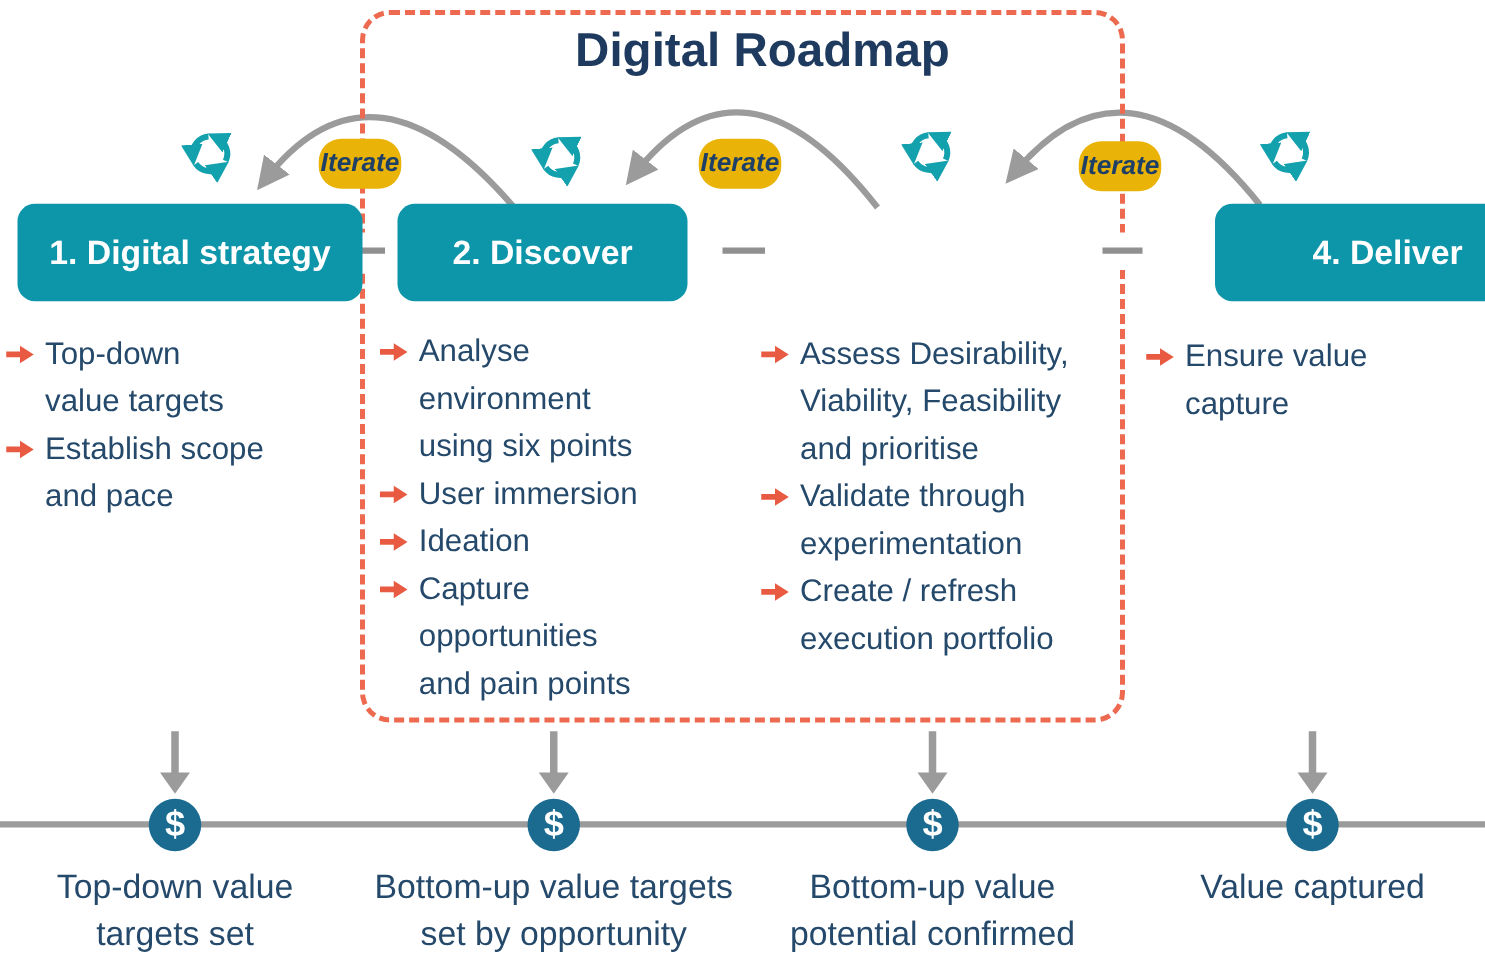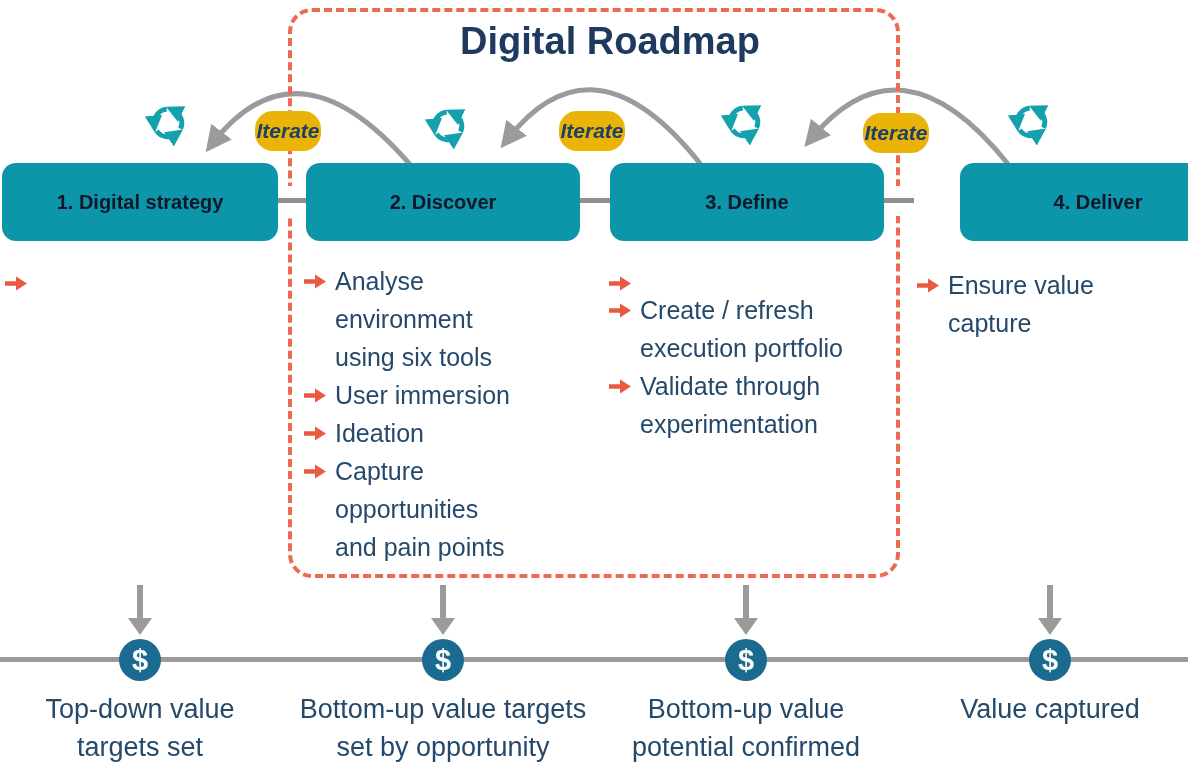--- a/index.html
+++ b/index.html
@@ -27,21 +27,21 @@
     display:flex;align-items:center;justify-content:center;overflow:visible;
   }
   .iterate-pill span{
     font-style:italic;font-weight:bold;font-size:21px;color:#1e3f66;white-space:nowrap;
   }
   
   .stage-box{
     position:absolute;top:163px;height:78px;z-index:4;
     background:#0d95a9;border-radius:14px;
     display:flex;align-items:center;justify-content:center;
-    color:#0f172a;font-weight:bold;font-size:20px;
+    color:#ffffff;font-weight:bold;font-size:27px;margin-left:12px;
   }
   .connector{position:absolute;top:198px;height:5px;background:#909090;z-index:4;}
   .white-sq{position:absolute;top:186px;width:26px;height:30px;background:#ffffff;z-index:3;}
   
   .bullet-col{position:absolute;z-index:4;}
   .bullet-row{display:flex;align-items:flex-start;}
   .bullet-arrow{flex:0 0 auto;margin-top:12px;margin-right:8px;}
   .bullet-text{
     font-size:25px;line-height:38px;color:#25496b;white-space:pre-line;
   }
@@ -118,42 +118,51 @@
   </div>
 
   <div class="white-sq" style="left:275px"></div>
   <div class="white-sq" style="left:883px"></div>
 
   <div class="connector" style="left:276px;width:32px"></div>
   <div class="connector" style="left:578px;width:34px"></div>
   <div class="connector" style="left:882px;width:32px"></div>
 
   <div class="stage-box" style="left:2px;width:276px">1. Digital strategy</div>
-  <div class="stage-box" style="left:306px;width:274px">2. Discover</div>
-  <div class="stage-box" style="left:610px;width:274px">3. Define</div>
+  <div class="stage-box" style="left:306px;width:232px">2. Discover</div>
   <div class="stage-box" style="left:960px;width:276px">4. Deliver</div>
 
   <div class="bullet-col" style="left:4px;top:264px;width:280px">
     <div class="bullet-row">
       <svg class="bullet-arrow" width="24" height="15">
           <line x1="1" y1="7.5" x2="13" y2="7.5" stroke="#e85a41" stroke-width="4.5"></line>
           <polygon points="12,0.5 23,7.5 12,14.5" fill="#e85a41"></polygon>
         </svg>
+      <div class="bullet-text">Top-down
+value targets</div>
+    </div>
+    <div class="bullet-row">
+      <svg class="bullet-arrow" width="24" height="15">
+          <line x1="1" y1="7.5" x2="13" y2="7.5" stroke="#e85a41" stroke-width="4.5"></line>
+          <polygon points="12,0.5 23,7.5 12,14.5" fill="#e85a41"></polygon>
+        </svg>
+      <div class="bullet-text">Establish scope
+and pace</div>
     </div>
   </div>
 
   <div class="bullet-col" style="left:303px;top:262px;width:250px">
     <div class="bullet-row">
       <svg class="bullet-arrow" width="24" height="15">
           <line x1="1" y1="7.5" x2="13" y2="7.5" stroke="#e85a41" stroke-width="4.5"></line>
           <polygon points="12,0.5 23,7.5 12,14.5" fill="#e85a41"></polygon>
         </svg>
       <div class="bullet-text">Analyse
 environment
-using six tools</div>
+using six points</div>
     </div>
     <div class="bullet-row">
       <svg class="bullet-arrow" width="24" height="15">
           <line x1="1" y1="7.5" x2="13" y2="7.5" stroke="#e85a41" stroke-width="4.5"></line>
           <polygon points="12,0.5 23,7.5 12,14.5" fill="#e85a41"></polygon>
         </svg>
       <div class="bullet-text">User immersion</div>
     </div>
     <div class="bullet-row">
       <svg class="bullet-arrow" width="24" height="15">
@@ -172,36 +181,39 @@
 and pain points</div>
     </div>
   </div>
 
   <div class="bullet-col" style="left:608px;top:264px;width:285px">
     <div class="bullet-row">
       <svg class="bullet-arrow" width="24" height="15">
           <line x1="1" y1="7.5" x2="13" y2="7.5" stroke="#e85a41" stroke-width="4.5"></line>
           <polygon points="12,0.5 23,7.5 12,14.5" fill="#e85a41"></polygon>
         </svg>
+      <div class="bullet-text">Assess Desirability,
+Viability, Feasibility
+and prioritise</div>
+    </div>
+    <div class="bullet-row">
+      <svg class="bullet-arrow" width="24" height="15">
+          <line x1="1" y1="7.5" x2="13" y2="7.5" stroke="#e85a41" stroke-width="4.5"></line>
+          <polygon points="12,0.5 23,7.5 12,14.5" fill="#e85a41"></polygon>
+        </svg>
+      <div class="bullet-text">Validate through
+experimentation</div>
     </div>
     <div class="bullet-row">
       <svg class="bullet-arrow" width="24" height="15">
           <line x1="1" y1="7.5" x2="13" y2="7.5" stroke="#e85a41" stroke-width="4.5"></line>
           <polygon points="12,0.5 23,7.5 12,14.5" fill="#e85a41"></polygon>
         </svg>
       <div class="bullet-text">Create / refresh
 execution portfolio</div>
-    </div>
-    <div class="bullet-row">
-      <svg class="bullet-arrow" width="24" height="15">
-          <line x1="1" y1="7.5" x2="13" y2="7.5" stroke="#e85a41" stroke-width="4.5"></line>
-          <polygon points="12,0.5 23,7.5 12,14.5" fill="#e85a41"></polygon>
-        </svg>
-      <div class="bullet-text">Validate through
-experimentation</div>
     </div>
   </div>
 
   <div class="bullet-col" style="left:916px;top:266px;width:265px">
     <div class="bullet-row">
       <svg class="bullet-arrow" width="24" height="15">
           <line x1="1" y1="7.5" x2="13" y2="7.5" stroke="#e85a41" stroke-width="4.5"></line>
           <polygon points="12,0.5 23,7.5 12,14.5" fill="#e85a41"></polygon>
         </svg>
       <div class="bullet-text">Ensure value

